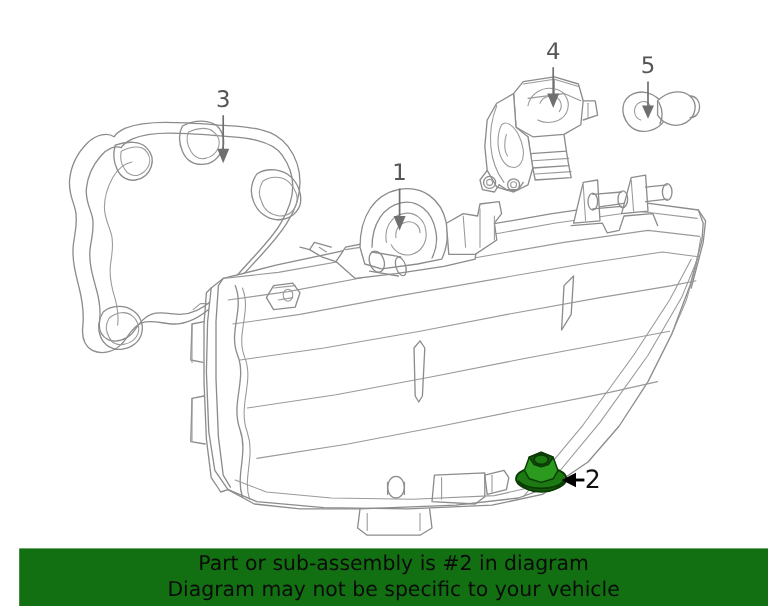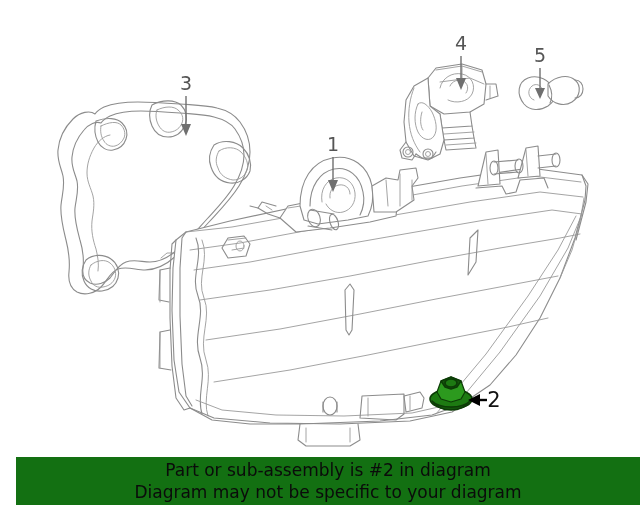--- a/index.html
+++ b/index.html
@@ -383,16 +383,16 @@
     <g>
       <line class="leader-dark" x1="487" y1="400" x2="477" y2="400"></line>
       <polygon class="leader-dark-head" points="468,400 480,394 480,406"></polygon>
       <text class="callout-text-dark" x="494" y="401">2</text>
     </g>
 
   </svg>
 
   <div id="notice-banner">
     <div class="banner-line">Part or sub-assembly is #2 in diagram</div>
-    <div class="banner-line">Diagram may not be specific to your diagram</div>
+    <div class="banner-line">Diagram may not be specific to your vehicle</div>
   </div>
 
 </div>
 
 </body></html>

